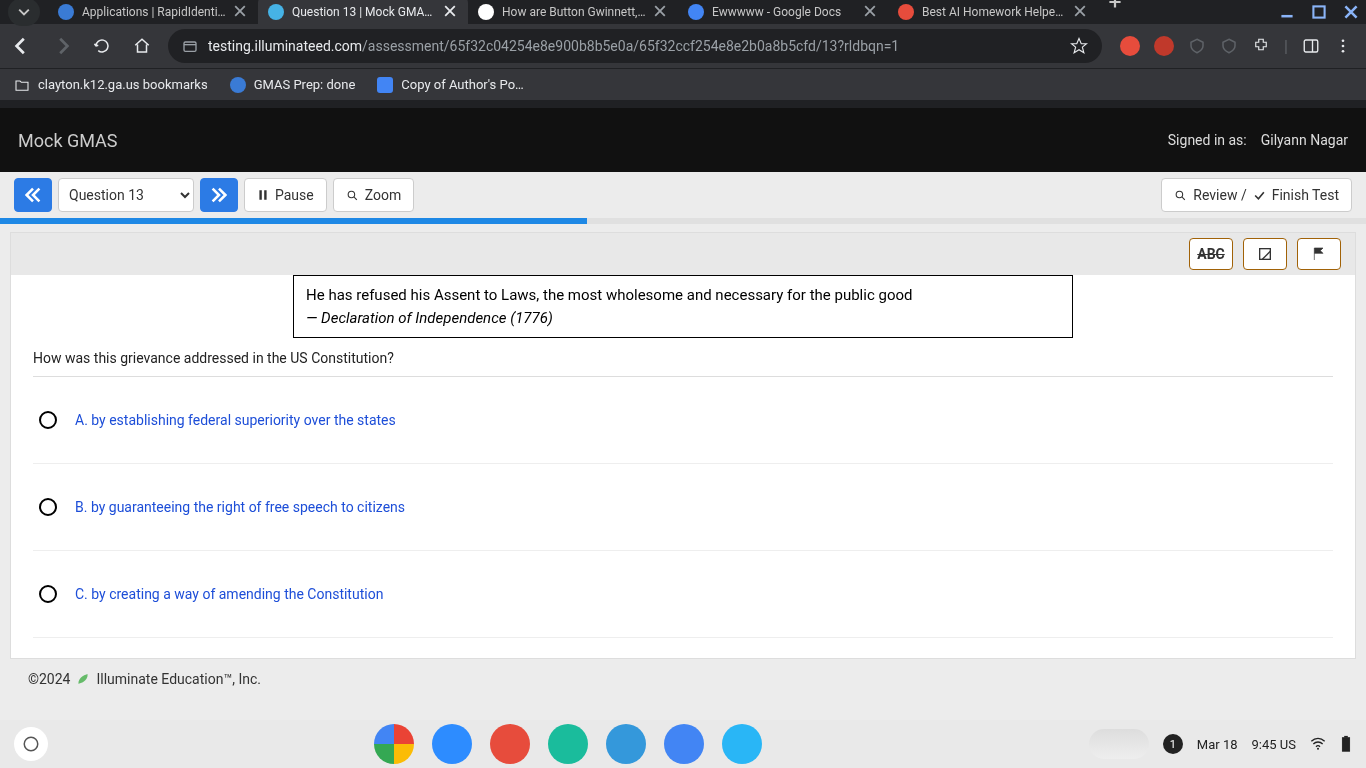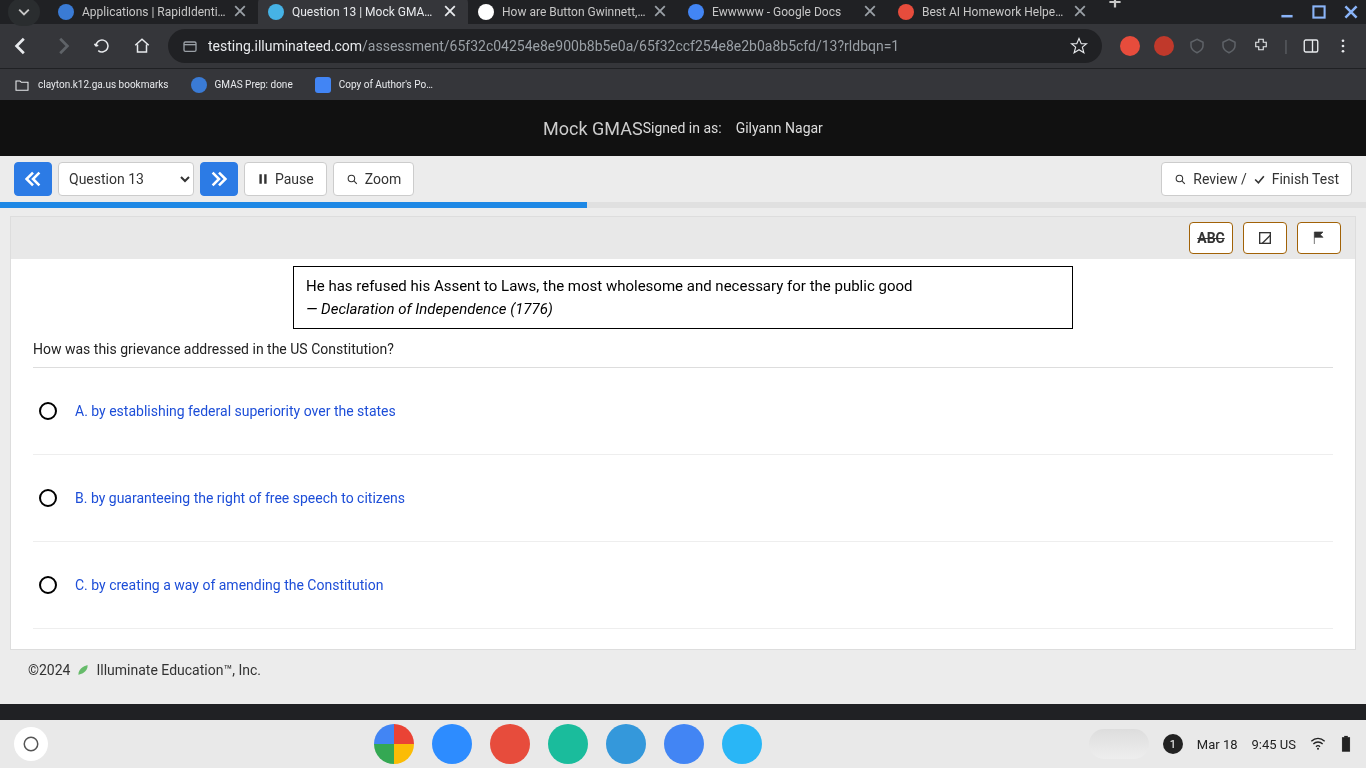--- a/index.html
+++ b/index.html
@@ -18,44 +18,44 @@
 .newtab { color: #c7c7c7; margin-left: 10px; }
 
 .addr-row { background: #35363a; height: 44px; display: flex; align-items: center; padding: 0 8px; gap: 12px; }
 .nav-btn { width: 28px; height: 28px; display: flex; align-items: center; justify-content: center; color: #c7c7c7; border-radius: 50%; }
 .nav-btn.disabled { color: #5f6368; }
 .addr-bar { flex: 1; background: #202124; border-radius: 20px; height: 34px; display: flex; align-items: center; padding: 0 14px; gap: 10px; color: #9aa0a6; font-size: 14px; }
 .addr-bar .domain { color: #e8eaed; }
 .ext-icons { display: flex; gap: 14px; align-items: center; padding: 0 6px; }
 .ext-icon { width: 20px; height: 20px; border-radius: 50%; }
 
-.bookbar { background: #35363a; height: 32px; display: flex; align-items: center; padding: 0 14px; gap: 22px; color: #e8eaed; font-size: 10px; border-top: 1px solid #202124; }
+.bookbar { background: #35363a; height: 32px; display: flex; align-items: center; padding: 0 14px; gap: 22px; color: #e8eaed; font-size: 13px; border-top: 1px solid #202124; }
 .book-item { display: flex; align-items: center; gap: 8px; }
 .book-item .bicon { width: 16px; height: 16px; border-radius: 3px; }
 
 
-.app-header { background: #111; height: 56px; display: flex; align-items: center; padding: 0 18px; color: #ccc; font-size: 18px; justify-content: center; }
+.app-header { background: #111; height: 64px; display: flex; align-items: center; padding: 0 18px; color: #ccc; font-size: 18px; justify-content: space-between; margin-top: 8px; }
 .signed { font-size: 14px; color: #ddd; display: flex; gap: 14px; }
 
 
 .toolbar { background: #ececec; height: 46px; display: flex; align-items: center; padding: 0 14px; gap: 6px; }
 .tbtn { height: 34px; border: 1px solid #ccc; background: #fff; border-radius: 4px; display: flex; align-items: center; padding: 0 12px; font-size: 14px; gap: 6px; color: #333; cursor: pointer; }
 .tbtn.blue { background: #2c7be5; border-color: #2c7be5; color: #fff; padding: 0 10px; }
 select.tbtn { padding: 0 6px; width: 136px; }
 .spacer { flex: 1; }
 .progress { height: 6px; background: #e0e0e0; }
 .progress .fill { height: 100%; width: 43%; background: #1e88e5; }
 
 
 .content-wrap { background: #ececec; padding: 8px 10px; height: calc(768px - 40px - 44px - 32px - 56px - 46px - 6px - 48px); overflow: auto; }
 .content { background: #fff; border: 1px solid #ddd; }
 .tool-row { background: #e8e8e8; height: 42px; display: flex; justify-content: flex-end; align-items: center; padding: 0 14px; gap: 10px; }
 .mini-btn { width: 44px; height: 32px; border: 1px solid #a16207; background: #fff; border-radius: 4px; display: flex; align-items: center; justify-content: center; font-size: 14px; color: #333; }
 .mini-btn.strike { text-decoration: line-through; font-weight: bold; }
-.qbody { padding: 0 22px 20px 22px; margin-top: 7px; }
+.qbody { padding: 0 22px 20px 22px; }
 .passage-box { border: 1px solid #000; margin: 0 auto; width: 780px; padding: 8px 12px; font-family: Georgia, serif; font-size: 15px; color: #000; line-height: 1.5; }
 .passage-box .src { font-style: italic; }
 .qtext { font-size: 14px; color: #222; margin: 12px 0 10px 0; }
 hr.sep { border: none; border-top: 1px solid #ddd; margin: 0; }
 .choice { display: flex; align-items: center; gap: 18px; padding: 34px 6px; font-size: 14px; color: #1d4ed8; border-bottom: 1px solid #eee; }
 .radio { width: 18px; height: 18px; border: 2.5px solid #000; border-radius: 50%; flex-shrink: 0; }
 
 .footer { height: 40px; background: #ececec; display: flex; align-items: center; padding: 0 18px; font-size: 14px; color: #333; gap: 6px; }
 .footer .leaf { width: 14px; height: 14px; }
 

